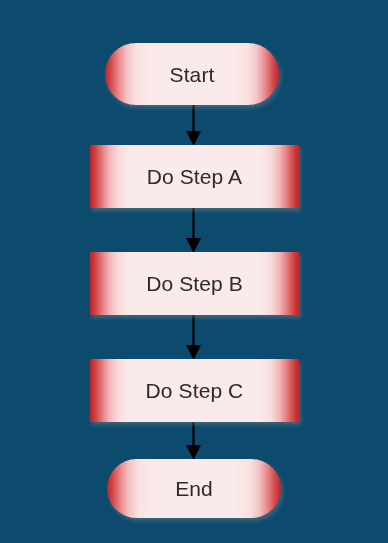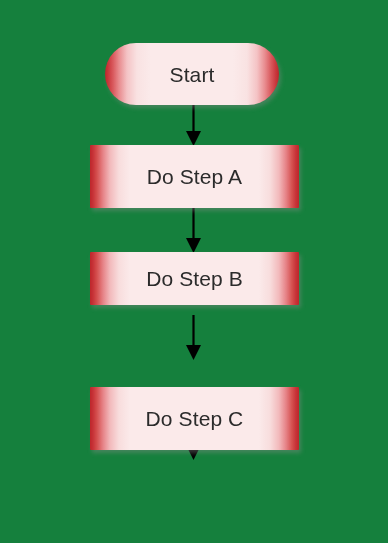--- a/index.html
+++ b/index.html
@@ -118,21 +118,21 @@
     pointer-events: none;
   }
   .connector svg {
     display: block;
     overflow: visible;
   }
 </style>
 </head>
 <body>
 
-<div id="flowchart-canvas" style="width: 388px; height: 543px; background: #15803d;">
+<div id="flowchart-canvas" style="width: 388px; height: 543px; background: #0c4a6e;">
     <div class="connector" style="left: 185.5px; top: 105px; width: 15px; height: 41px;">
       <svg width="15" height="41" viewBox="0 0 15 41">
         <line x1="7.5" y1="0" x2="7.5" y2="29" stroke="#000000" stroke-width="2.2"></line>
         <polygon points="7.5,41 0,26 15,26" fill="#000000"></polygon>
       </svg>
     </div>
     <div class="connector" style="left: 185.5px; top: 208px; width: 15px; height: 45px;">
       <svg width="15" height="45" viewBox="0 0 15 45">
         <line x1="7.5" y1="0" x2="7.5" y2="33" stroke="#000000" stroke-width="2.2"></line>
         <polygon points="7.5,45 0,30 15,30" fill="#000000"></polygon>
@@ -149,19 +149,22 @@
         <line x1="7.5" y1="0" x2="7.5" y2="26" stroke="#000000" stroke-width="2.2"></line>
         <polygon points="7.5,38 0,23 15,23" fill="#000000"></polygon>
       </svg>
     </div>
     <div class="node terminator" style="left: 105px; top: 43px; width: 174px; height: 62px;">
       <span class="node-label">Start</span>
     </div>
     <div class="node process" style="left: 90px; top: 145px; width: 209px; height: 63px;">
       <span class="node-label">Do Step A</span>
     </div>
-    <div class="node process" style="left: 90px; top: 252px; width: 209px; height: 53px;">
+    <div class="node process" style="left: 90px; top: 252px; width: 209px; height: 63px;">
       <span class="node-label">Do Step B</span>
     </div>
-    <div class="node process" style="left: 90px; top: 359px; width: 209px; height: 63px; margin-top: 28px;">
+    <div class="node process" style="left: 90px; top: 359px; width: 209px; height: 63px;">
       <span class="node-label">Do Step C</span>
+    </div>
+    <div class="node terminator" style="left: 107px; top: 459px; width: 174px; height: 59px;">
+      <span class="node-label">End</span>
     </div>
   </div>
 
 </body></html>

